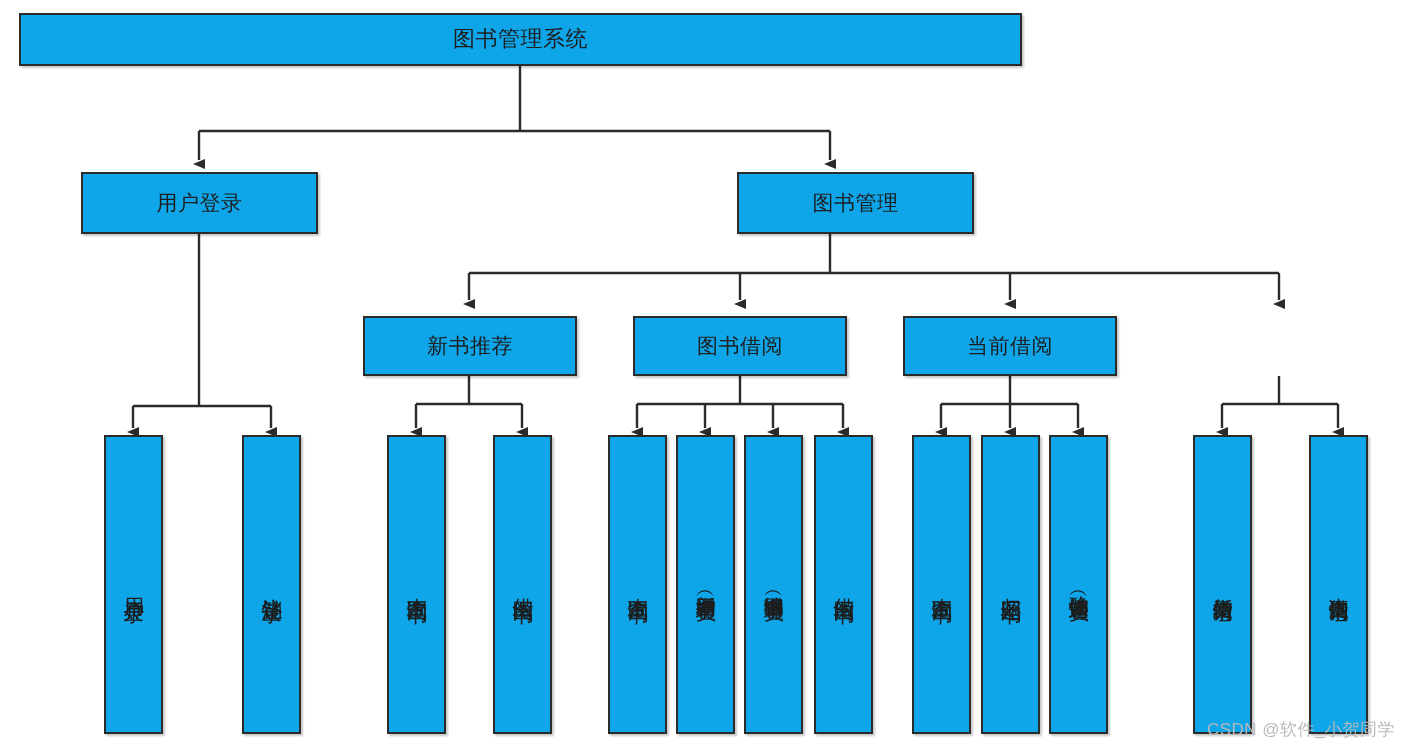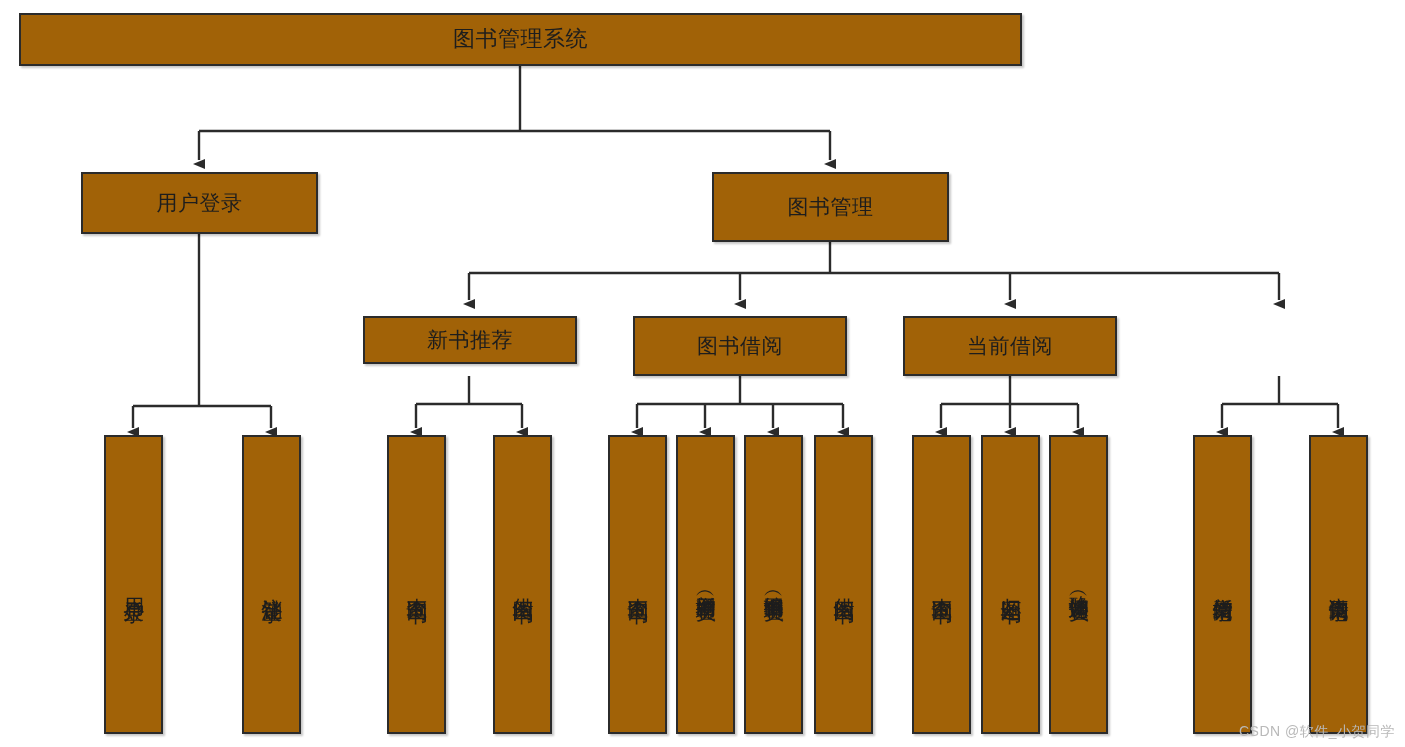--- a/index.html
+++ b/index.html
@@ -24,21 +24,21 @@
     left: 0;
     top: 0;
     width: 1405px;
     height: 747px;
     pointer-events: none;
   }
   .node {
     position: absolute;
     box-sizing: border-box;
     border: 2.2px solid #2b2b2b;
-    background: #a16207;
+    background: #0ea5e9;
     box-shadow: 2px 2px 2px rgba(0,0,0,0.22);
     display: flex;
     align-items: center;
     justify-content: center;
     overflow: hidden;
   }
   .node .label {
     display: block;
     text-align: center;
     letter-spacing: 0.5px;
@@ -68,21 +68,21 @@
     text-align: center;
   }
   .node.vert.narrow .label {
     font-size: 20px;
     letter-spacing: 1px;
   }
   .watermark {
     position: absolute;
     right: 10px;
     bottom: 6px;
-    font-size: 14px;
+    font-size: 17px;
     color: #b9b9b9;
     letter-spacing: 0.5px;
     white-space: nowrap;
     user-select: none;
   }
 </style>
 </head>
 <body>
 
 <div id="canvas">
@@ -137,25 +137,25 @@
     </g>
   </svg>
 
   <div class="node horiz root" style="left:19px; top:13px; width:1003px; height:53px;">
     <span class="label">图书管理系统</span>
   </div>
 
   <div class="node horiz" style="left:81px; top:172px; width:237px; height:62px;">
     <span class="label">用户登录</span>
   </div>
-  <div class="node horiz" style="left:712px; top:172px; width:237px; height:70px;">
+  <div class="node horiz" style="left:737px; top:172px; width:237px; height:62px;">
     <span class="label">图书管理</span>
   </div>
 
-  <div class="node horiz" style="left:363px; top:316px; width:214px; height:48px;">
+  <div class="node horiz" style="left:363px; top:316px; width:214px; height:60px;">
     <span class="label">新书推荐</span>
   </div>
   <div class="node horiz" style="left:633px; top:316px; width:214px; height:60px;justify-content:center;">
     <span class="label">图书借阅</span>
   </div>
   <div class="node horiz" style="left:903px; top:316px; width:214px; height:60px;">
     <span class="label">当前借阅</span>
   </div>
 
   <div class="node vert" style="left:104px; top:435px; width:59px; height:299px;">

